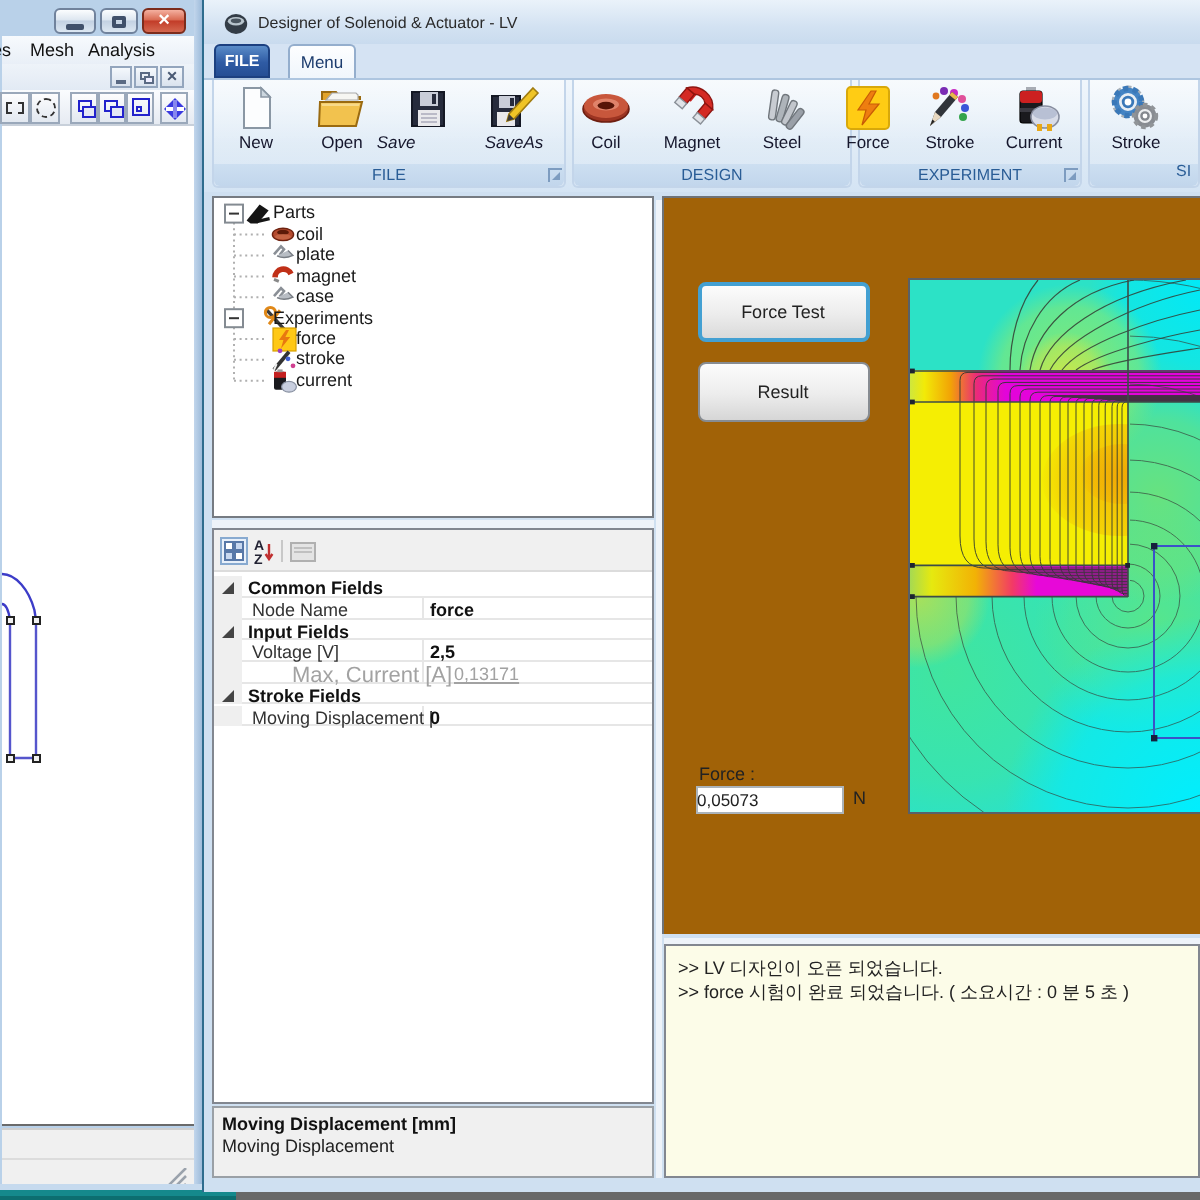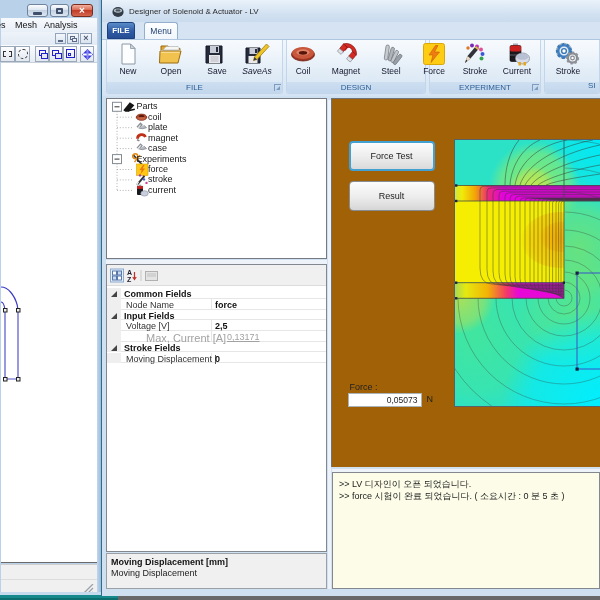--- a/index.html
+++ b/index.html
@@ -144,21 +144,21 @@
       </svg>
   <div class="ab lbl" style="left:50px;top:66px;width:40px;">Open</div>
 
   <svg class="ab" style="left:101px;top:42px;" width="24" height="24">
         <path d="M4 4 H20 V21 H4 Z" fill="#262b3c" stroke="#141824" stroke-width="1" rx="1"></path>
         <rect x="8" y="4" width="9" height="7" fill="#c9cdd8"></rect>
         <rect x="14" y="5" width="2" height="5" fill="#262b3c"></rect>
         <rect x="7" y="13" width="11" height="8" fill="#e9e9ec"></rect>
         <path d="M8.5 15 H16.5 M8.5 17 H16.5 M8.5 19 H16.5" stroke="#aab" stroke-width="0.8"></path>
       </svg>
-  <div class="ab lbl" style="left:96px;top:66px;width:40px;">Save</div>
+  <div class="ab lbl" style="left:77px;top:66px;width:40px;font-style:italic;">Save</div>
 
   <svg class="ab" style="left:142px;top:42px;" width="27" height="24">
         <path d="M3 6 H17 V21 H3 Z" fill="#262b3c" stroke="#141824" stroke-width="1"></path>
         <rect x="6.5" y="6" width="8" height="6" fill="#c9cdd8"></rect>
         <rect x="12" y="7" width="2" height="4" fill="#262b3c"></rect>
         <rect x="5.5" y="14" width="9" height="7" fill="#e9e9ec"></rect>
         <path d="M23.5 2 L26 4.5 L14 17.5 L10.5 18.5 L11.5 15 Z" fill="#efc426" stroke="#a07c10" stroke-width="0.8"></path>
         <path d="M11.5 15 L14 17.5 L10.5 18.5 Z" fill="#3a3a3a"></path>
       </svg>
   <div class="ab lbl" style="left:136px;top:66px;width:40px;font-style:italic;">SaveAs</div>
@@ -374,21 +374,21 @@
 
 <div class="ab" style="left:106px;top:553px;width:221px;height:36px;background:#f0f0f0;border:1px solid #9aa0a6;">
   <div class="ab" style="left:4px;top:3px;font-size:9px;font-weight:bold;color:#111;">Moving Displacement [mm]</div>
   <div class="ab" style="left:4px;top:14px;font-size:9px;color:#222;">Moving Displacement</div>
 </div>
 
 <div class="ab" style="left:330.5px;top:98px;width:269.5px;height:369px;background:#a16207;border-left:1.5px solid #6e7379;border-top:1.5px solid #6e7379;">
   <div class="ab" style="left:17px;top:42px;width:86px;height:30px;border:2px solid #43a0d2;border-radius:4px;background:linear-gradient(#fcfcfc,#ececec 55%,#dadada);font-size:9px;color:#222;text-align:center;line-height:26px;">Force Test</div>
   <div class="ab" style="left:17px;top:82px;width:86px;height:30px;border:1px solid #878c92;border-radius:4px;background:linear-gradient(#fcfcfc,#ececec 55%,#d6d6d6);font-size:9px;color:#222;text-align:center;line-height:28px;">Result</div>
   <div class="ab" style="left:18px;top:283px;font-size:9px;color:#222;">Force :</div>
-  <div class="ab" style="left:16px;top:294px;width:74px;height:14px;background:#fff;border:1px solid #abb3ba;font-size:8.5px;color:#222;text-align:right;line-height:12px;padding-right:3px;">0,05073</div>
+  <div class="ab" style="left:16px;top:294px;width:74px;height:14px;background:#fff;border:1px solid #abb3ba;font-size:8.5px;color:#222;line-height:12px;padding-right:3px;">0,05073</div>
   <div class="ab" style="left:95px;top:295px;font-size:9px;color:#222;">N</div>
   <div class="ab" style="left:122px;top:40px;width:147px;height:268px;border:1px solid #596068;border-right:none;background:#2ce2c6;">
   <svg class="ab" style="left:0;top:0;" width="145" height="266" viewBox="0 0 145 266">
           <defs>
             <radialGradient id="gtr" gradientUnits="userSpaceOnUse" cx="148" cy="2" r="58">
               <stop offset="0" stop-color="#00e9f8" stop-opacity="1"></stop>
               <stop offset="0.7" stop-color="#00e9f8" stop-opacity="0.55"></stop>
               <stop offset="1" stop-color="#00e9f8" stop-opacity="0"></stop>
             </radialGradient>
             <radialGradient id="ggt" gradientUnits="userSpaceOnUse" cx="80" cy="48" r="46">

